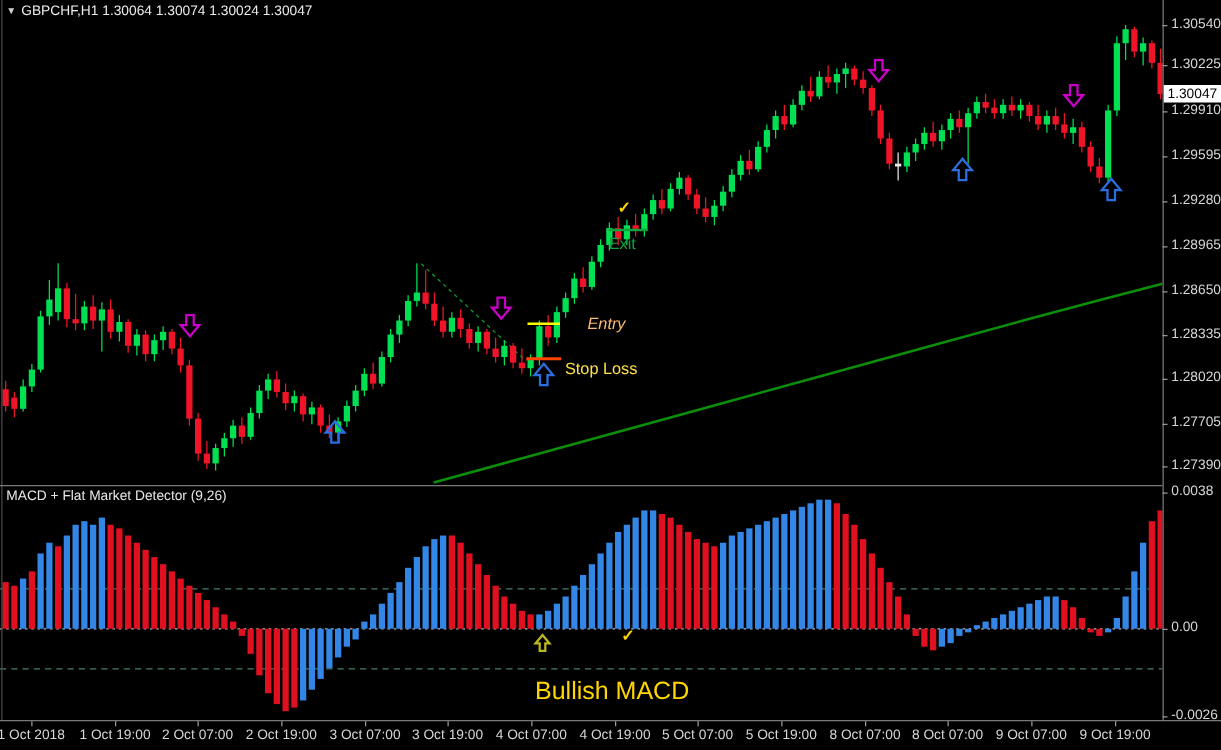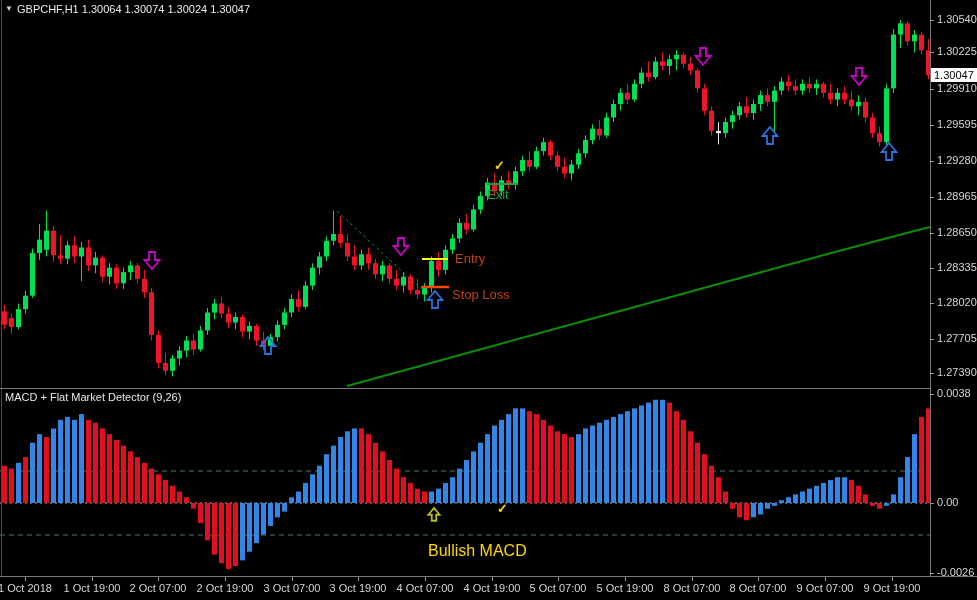--- a/index.html
+++ b/index.html
@@ -11,21 +11,21 @@
   #dropdown-marker{top:4px;left:5px;font-size:8px;color:#cfcfcf;}
   #copyright-line{top:16px;left:3px;font-size:11px;color:#e4e4e4;}
   #indicator-title{top:391px;left:5px;font-size:11px;color:#e8e8e8;}
   .axis-label{position:absolute;font-size:11px;color:#d6d6d6;white-space:nowrap;}
   .tick{position:absolute;background:#9a9a9a;}
   #price-box{position:absolute;left:931px;width:46px;height:14px;background:#fff;color:#000;
     font-size:11px;line-height:14px;padding-left:3px;box-sizing:border-box;}
   #entry-label{font-size:13px;}
   #stop-label{font-size:13px;}
   #exit-label{font-size:13px;}
-  #bullish-label{font-size:16px;}
+  #bullish-label{font-size:20px;}
   .check-mark{font-size:13px;font-weight:bold;}
   .sep{position:absolute;background:#787878;}
   #left-border{position:absolute;left:1px;top:0;width:1px;height:577px;background:#4a4a4a;}
 </style>
 </head>
 <body>
 
 <div id="chart-root">
 
   <svg id="main-plot" width="930" height="388" viewBox="0 0 930 388" style="top:0">
@@ -458,22 +458,22 @@
 
   <div id="left-border"></div>
   <div class="sep" style="left:0;top:388;width:930px;height:1px;top:388px"></div>
   <div class="sep" style="left:0;top:576px;width:977px;height:1px"></div>
   <div class="sep" style="left:930px;top:0;width:1px;height:577px"></div>
 
   <span id="dropdown-marker" class="overlay-text">▼</span>
   <span id="symbol-title" class="overlay-text">GBPCHF,H1   1.30064 1.30074 1.30024 1.30047</span>
   <span id="indicator-title" class="overlay-text">MACD + Flat Market Detector (9,26)</span>
 
-  <span id="entry-label" class="overlay-text" style="left: 455px; top: 251px; color: #c2410c;">Entry</span>
-  <span id="stop-label" class="overlay-text" style="left: 452px; top: 287px; color: #c2410c;">Stop Loss</span>
+  <span id="entry-label" class="overlay-text" style="left: 470px; top: 251px; color: #fdba74; font-style: italic;">Entry</span>
+  <span id="stop-label" class="overlay-text" style="left: 452px; top: 287px; color: #fde047;">Stop Loss</span>
   <span id="exit-label" class="overlay-text" style="left: 487px; top: 187px; color: rgb(10, 165, 60);">Exit</span>
   <span id="exit-check" class="overlay-text check-mark" style="left: 494px; top: 158px; color: rgb(255, 215, 0);">✓</span>
   <span id="ind-check" class="overlay-text check-mark" style="left: 497px; top: 501px; color: rgb(255, 215, 0);">✓</span>
   <span id="bullish-label" class="overlay-text" style="left: 428px; top: 542px; color: rgb(255, 215, 0);">Bullish MACD</span>
 
   <div id="price-axis" style="position:absolute;left:931px;top:0;width:46px;height:416px;">
       <div class="axis-label" style="left: 6px; top: 13px;">1.30540</div>
       <div class="tick" style="left: -1px; top: 20px; width: 4px; height: 1px;"></div>
       <div class="axis-label" style="left: 6px; top: 45px;">1.30225</div>
       <div class="tick" style="left: -1px; top: 52px; width: 4px; height: 1px;"></div>

